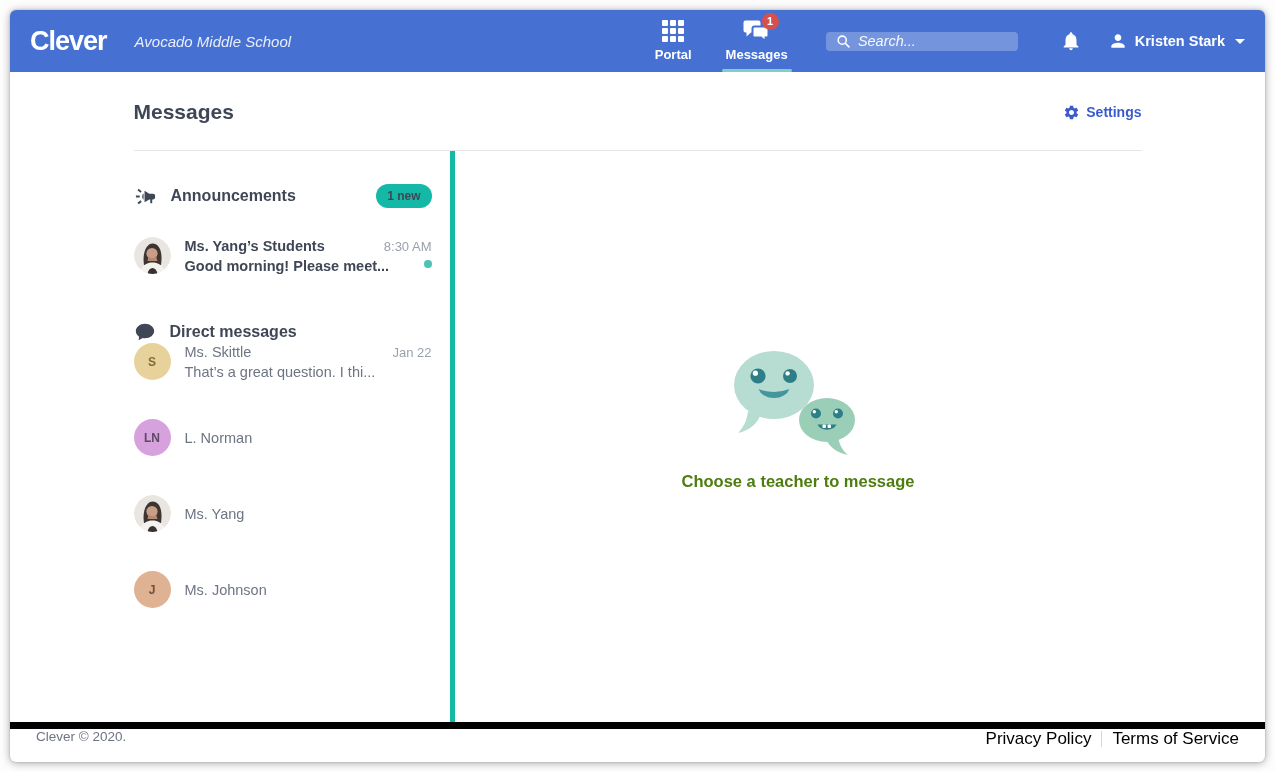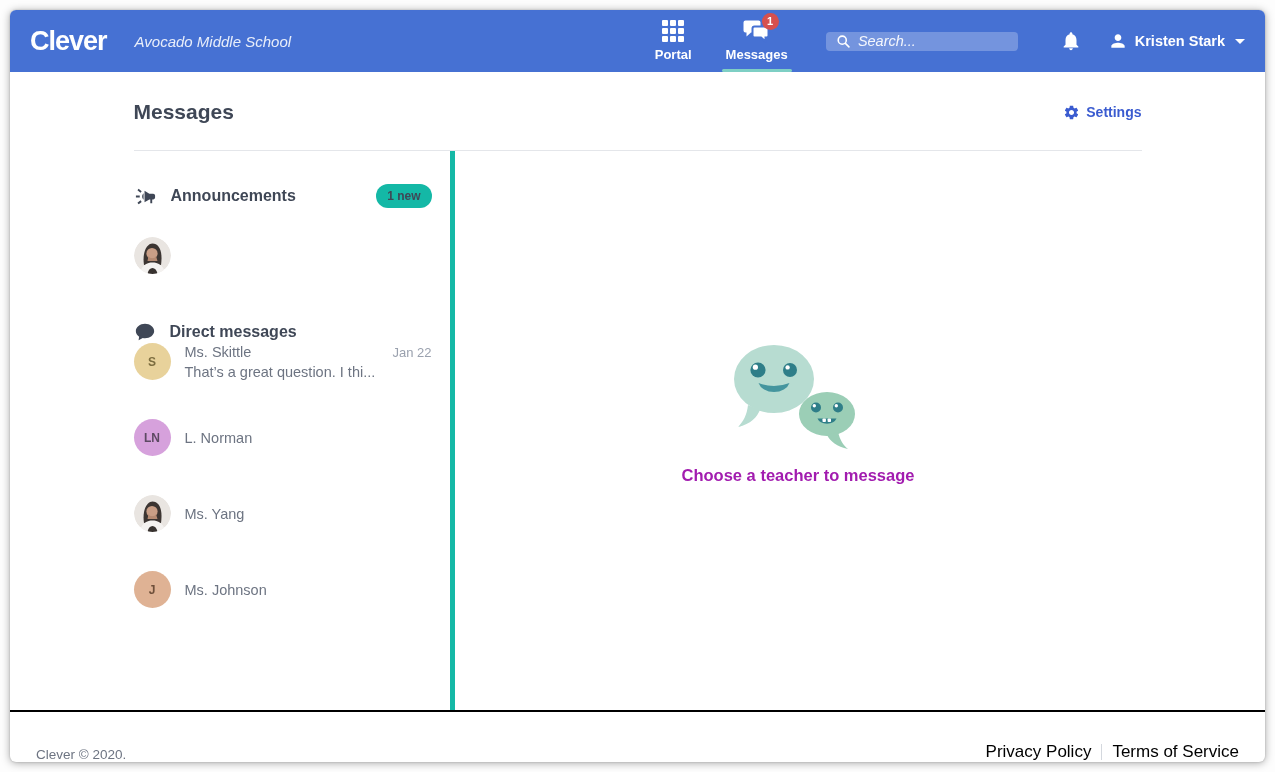--- a/index.html
+++ b/index.html
@@ -66,25 +66,25 @@
   .t-preview.read { color:#6d7482; font-weight:400; }
   .unread-dot { width:8px; height:8px; border-radius:50%; background:#4cc2b6; flex-shrink:0; }
   .dm-head { margin-top:47px; }
   .thread.simple { align-items:center; margin-top:0; }
   .dm-list .thread { margin-top:0; }
   .dm-list > div { margin-top:29px; }
   .dm-list > div.gap { margin-top:39px; }
   .simple .t-name { align-self:center; }
   
   .main { flex:1; display:flex; flex-direction:column; align-items:center; justify-content:center; padding-bottom:40px; }
-  .empty-caption { font-size:16.5px; font-weight:700; color:#a21caf; margin-top:14px; }
+  .empty-caption { font-size:16.5px; font-weight:700; color:#4d7c0f; margin-top:14px; }
   
   .footer {
-    height:52px; border-top:2px solid #000000; flex-shrink:0;
-    display:flex; align-items:flex-end; justify-content:space-between; padding:0 26px;
+    height:40px; border-top:7px solid #000000; flex-shrink:0;
+    display:flex; align-items:flex-start; justify-content:space-between; padding:0 26px;
   }
   .copyright { font-size:13.5px; color:#6d7482; }
   .legal { display:flex; align-items:center; gap:10px; }
   .legal a { font-size:17px; color:#000000; text-decoration:none; cursor:pointer; }
   .legal .sep { width:1px; height:16px; background:#d4d8de; }
   svg { display:block; }
   .hidden-defs { position:absolute; width:0; height:0; overflow:hidden; }
 </style>
 </head>
 <body>
@@ -187,20 +187,30 @@
           <span class="section-label">Announcements</span>
           <span class="pill">1 new</span>
         </div>
 
         <div class="thread">
           <span class="avatar">
             <svg width="37" height="37">
                 <use href="#avatar-photo"></use>
               </svg>
           </span>
+          <div class="thread-lines">
+            <div class="t-row">
+              <span class="t-name">Ms. Yang’s Students</span>
+              <span class="t-time">8:30 AM</span>
+            </div>
+            <div class="t-row">
+              <span class="t-preview">Good morning! Please meet...</span>
+              <span class="unread-dot"></span>
+            </div>
+          </div>
         </div>
 
         <div class="section-head dm-head">
           <svg width="22" height="22" viewBox="0 0 24 24">
             <path fill="#3f4756" d="M12 3C6.5 3 2 6.58 2 11c0 2.48 1.4 4.7 3.6 6.14L5 21l4.6-2.35c.77.18 1.57.28 2.4.28 5.5 0 10-3.58 10-7.93S17.5 3 12 3z"></path>
           </svg>
           <span class="section-label">Direct messages</span>
         </div>
 
         <div class="dm-list">

